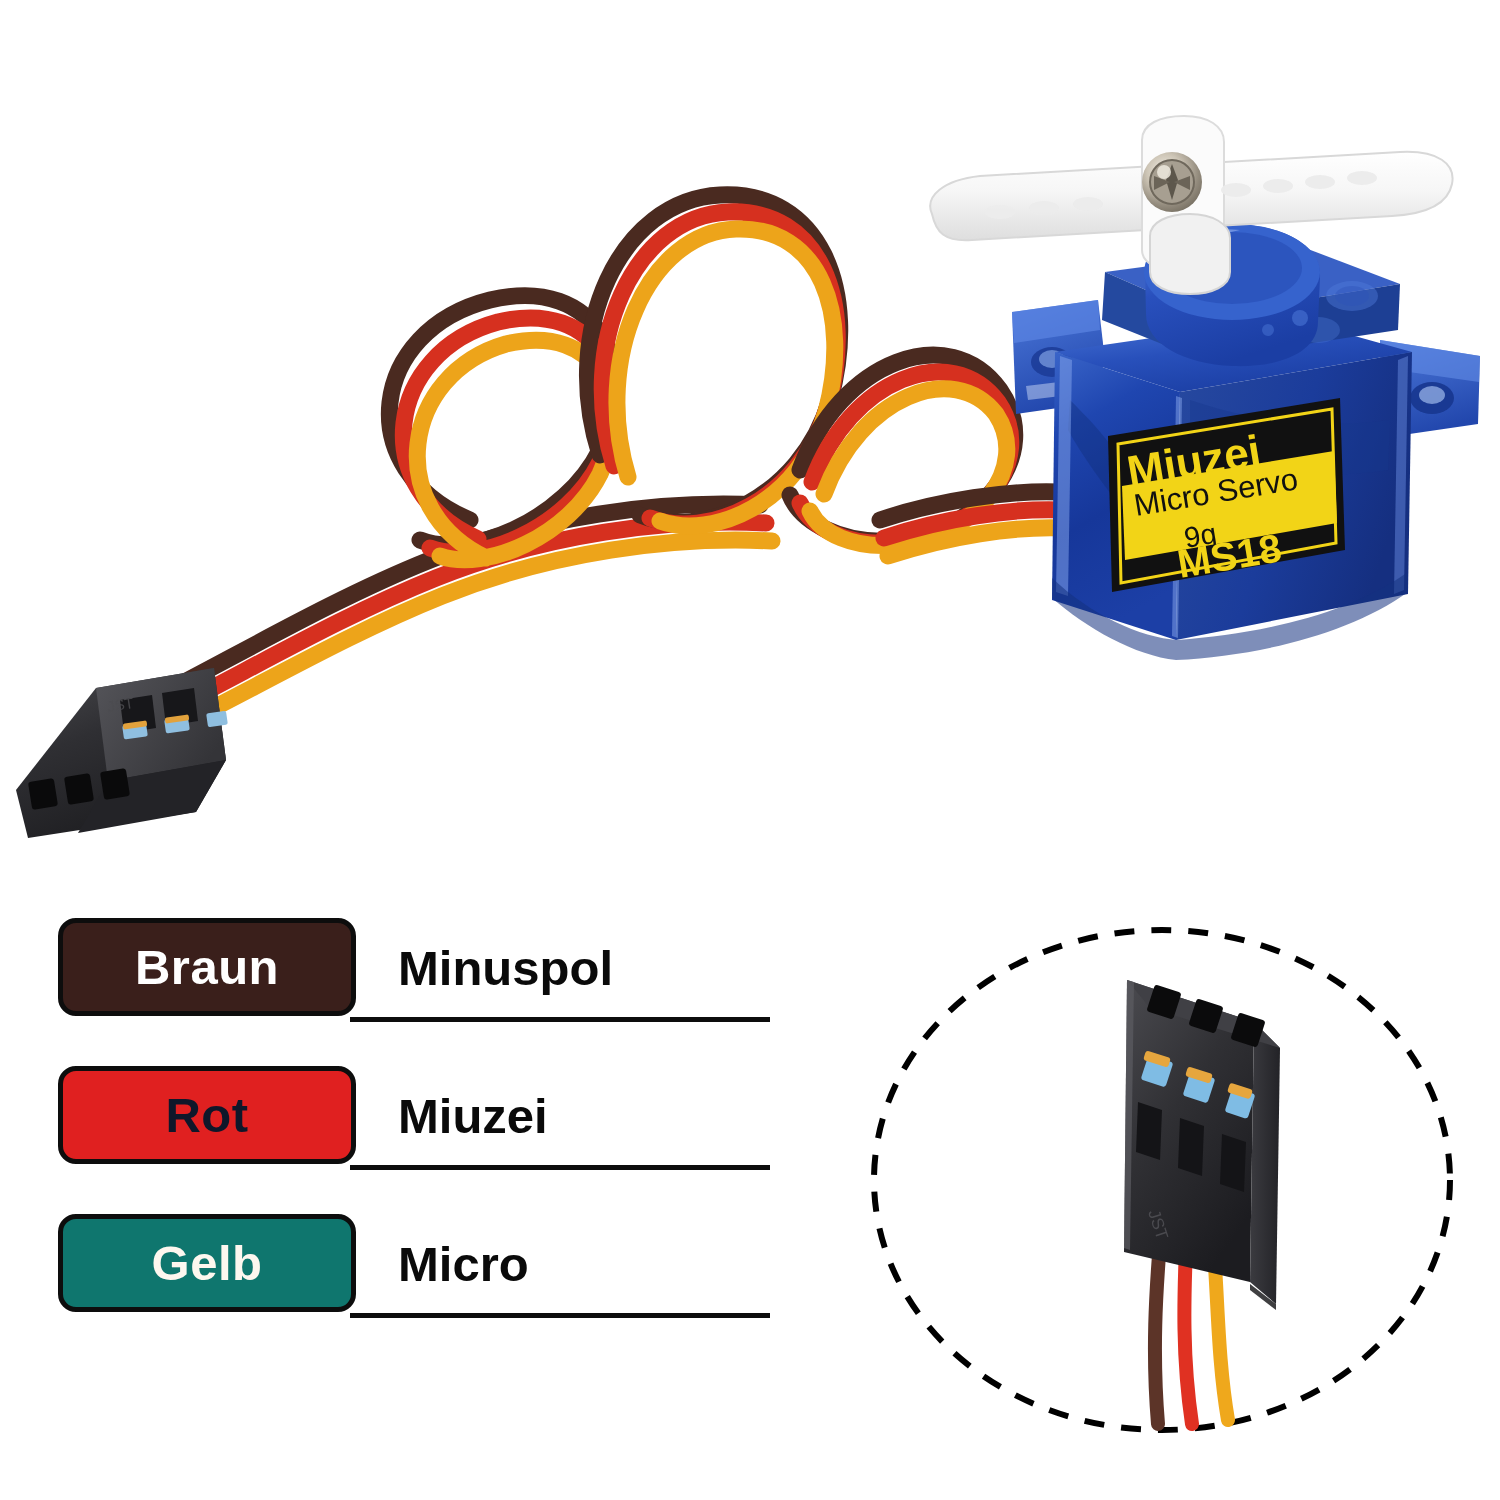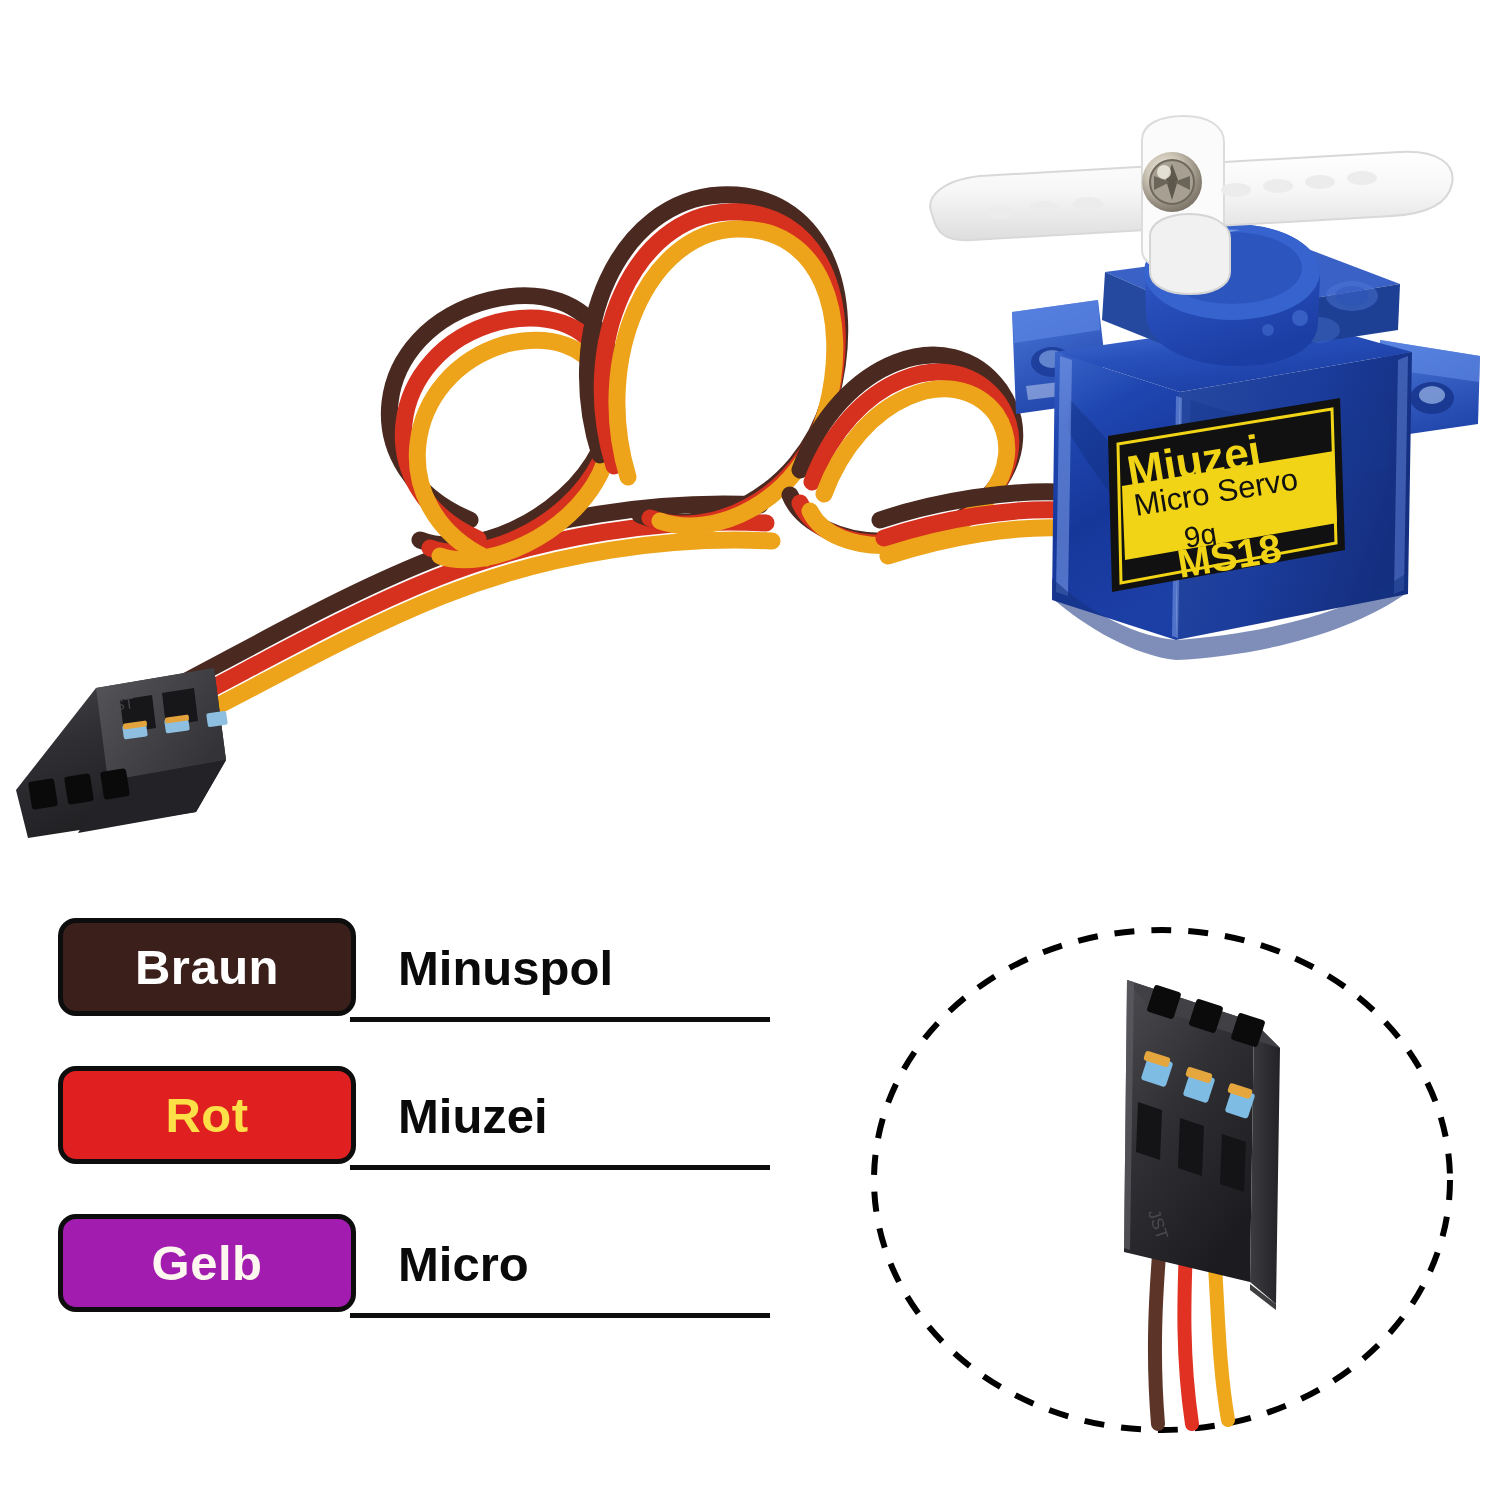--- a/index.html
+++ b/index.html
@@ -309,28 +309,28 @@
     <div class="legend-row">
       <div class="swatch" style="background:#3a1f1b;">
         <span class="swatch-label" style="color:#ffffff;">Braun</span>
       </div>
       <div class="legend-func">Minuspol</div>
       <div class="legend-rule"></div>
     </div>
 
     <div class="legend-row">
       <div class="swatch" style="background:#e02020;">
-        <span class="swatch-label" style="color:#fde047;">Rot</span>
+        <span class="swatch-label" style="color:#0f172a;">Rot</span>
       </div>
       <div class="legend-func">Miuzei</div>
       <div class="legend-rule"></div>
     </div>
 
     <div class="legend-row">
-      <div class="swatch" style="background:#a21caf;">
+      <div class="swatch" style="background:#0f766e;">
         <span class="swatch-label" style="color:#fdf7ef;">Gelb</span>
       </div>
       <div class="legend-func">Micro</div>
       <div class="legend-rule"></div>
     </div>
   </div>
 
   <svg id="inset" viewBox="0 0 600 540">
     <defs>
       <linearGradient id="connGrad2" x1="0" y1="0" x2="0.6" y2="1">

